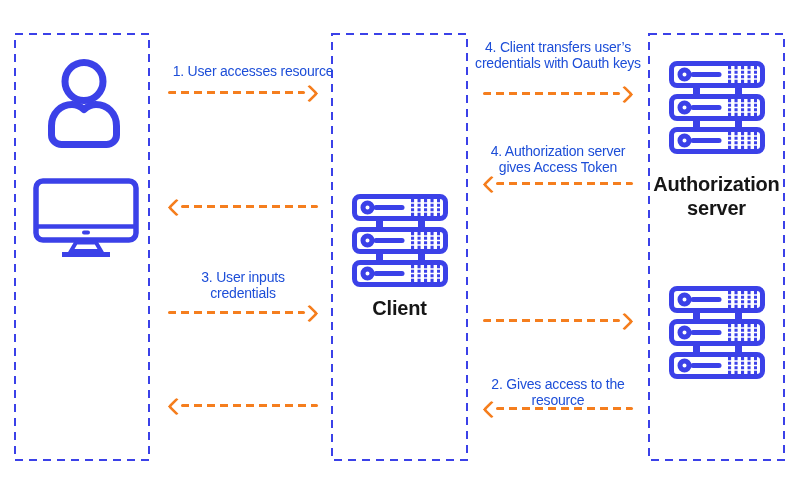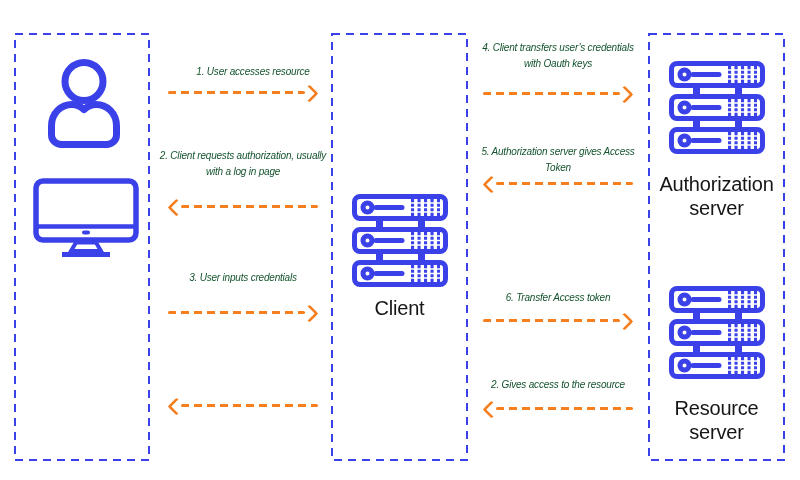--- a/index.html
+++ b/index.html
@@ -8,26 +8,26 @@
     font-family:"Liberation Sans",sans-serif;color:var(--text,#1f1f1f);
   }
   
   .lane{position:absolute;}
   .lane rect{fill:none;stroke:var(--blue,#3b41e8);stroke-width:2;stroke-dasharray:8 6;}
   
   .icon{position:absolute;color:var(--blue,#3b41e8);}
   
   .entity{
     position:absolute;font-size:20px;line-height:23.5px;text-align:center;
-    color:#161616;font-weight:400;letter-spacing:-0.2px;
+    color:#161616;font-weight:700;letter-spacing:-0.2px;
   }
   
   .msg{
-    position:absolute;font-size:10px;line-height:15.5px;text-align:center;
-    color:#14532d;letter-spacing:-0.2px;font-style:italic;
+    position:absolute;font-size:14px;line-height:15.5px;text-align:center;
+    color:#1d4ed8;letter-spacing:-0.2px;
   }
   
   .arrow{position:absolute;width:150px;height:14px;}
   .dashline{
     position:absolute;top:5.5px;height:3px;border-radius:2px;
     background:repeating-linear-gradient(90deg,var(--orange,#f57e1e) 0 8px,transparent 8px 13px);
   }
   .arrow.right .dashline{left:0;right:13px;}
   .arrow.left  .dashline{left:13px;right:0;}
   .head{
@@ -111,29 +111,27 @@
   <div class="entity" style="left:331px;top:297px;width:137px">Client</div>
 
   <svg class="icon" style="left:669px;top:61px" width="96" height="96" viewBox="0 0 96 96">
       <use href="#server-g"></use>
     </svg>
   <div class="entity" style="left:642px;top:173px;width:149px">Authorization server</div>
 
   <svg class="icon" style="left:669px;top:286px" width="96" height="96" viewBox="0 0 96 96">
       <use href="#server-g"></use>
     </svg>
-  <div class="entity" style="left:648px;top:397px;width:137px">Resource server</div>
 
   <div class="msg" style="left:163px;top:64px;width:180px">1. User accesses resource</div>
   <div class="arrow right" style="left:168px;top:85px">
     <div class="dashline"></div>
     <span class="head"></span>
   </div>
 
-  <div class="msg" style="left:158px;top:148px;width:170px">2. Client requests authorization, usually with a log in page</div>
   <div class="arrow left" style="left:168px;top:199px">
     <div class="dashline"></div>
     <span class="head"></span>
   </div>
 
   <div class="msg" style="left:168px;top:270px;width:150px">3. User inputs credentials</div>
   <div class="arrow right" style="left:168px;top:305px">
     <div class="dashline"></div>
     <span class="head"></span>
   </div>
@@ -142,27 +140,26 @@
     <div class="dashline"></div>
     <span class="head"></span>
   </div>
 
   <div class="msg" style="left:473px;top:40px;width:170px">4. Client transfers user’s credentials with Oauth keys</div>
   <div class="arrow right" style="left:483px;top:86px">
     <div class="dashline"></div>
     <span class="head"></span>
   </div>
 
-  <div class="msg" style="left:478px;top:144px;width:160px">5. Authorization server gives Access Token</div>
+  <div class="msg" style="left:478px;top:144px;width:160px">4. Authorization server gives Access Token</div>
   <div class="arrow left" style="left:483px;top:176px">
     <div class="dashline"></div>
     <span class="head"></span>
   </div>
 
-  <div class="msg" style="left:468px;top:290px;width:180px">6. Transfer Access token</div>
   <div class="arrow right" style="left:483px;top:313px">
     <div class="dashline"></div>
     <span class="head"></span>
   </div>
 
   <div class="msg" style="left:478px;top:377px;width:160px">2. Gives access to the resource</div>
   <div class="arrow left" style="left:483px;top:401px">
     <div class="dashline"></div>
     <span class="head"></span>
   </div>

